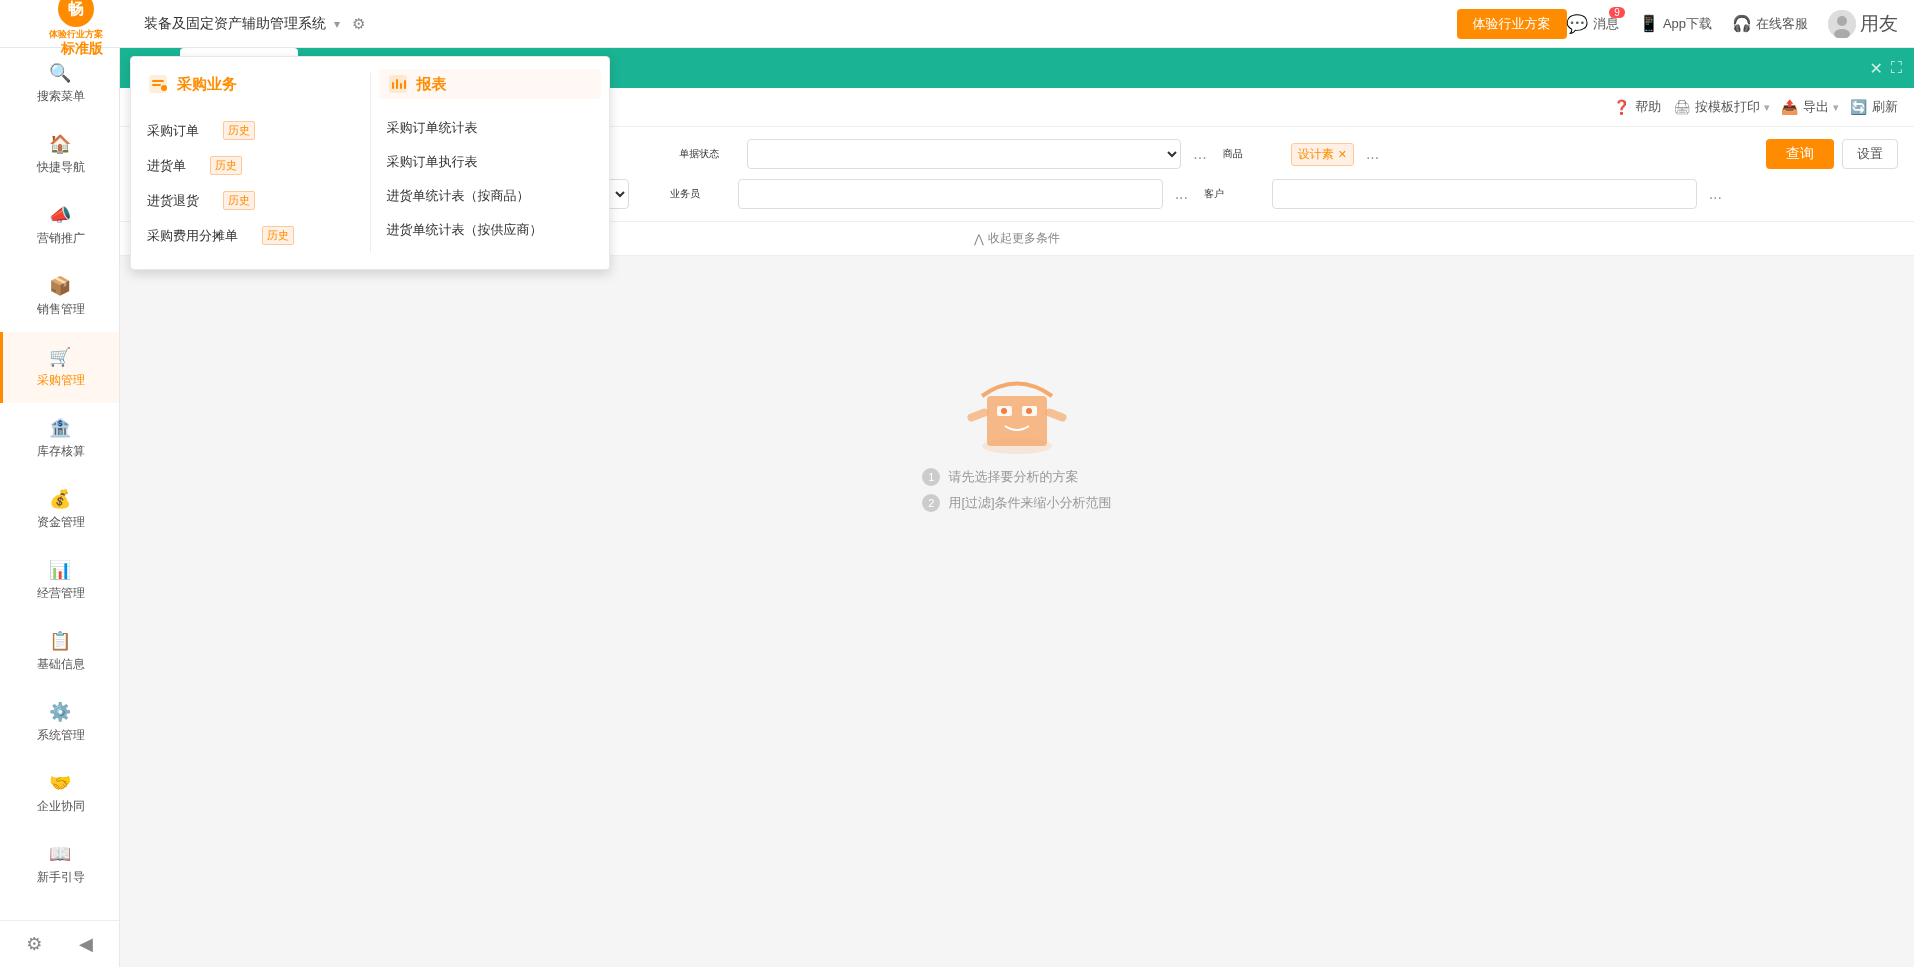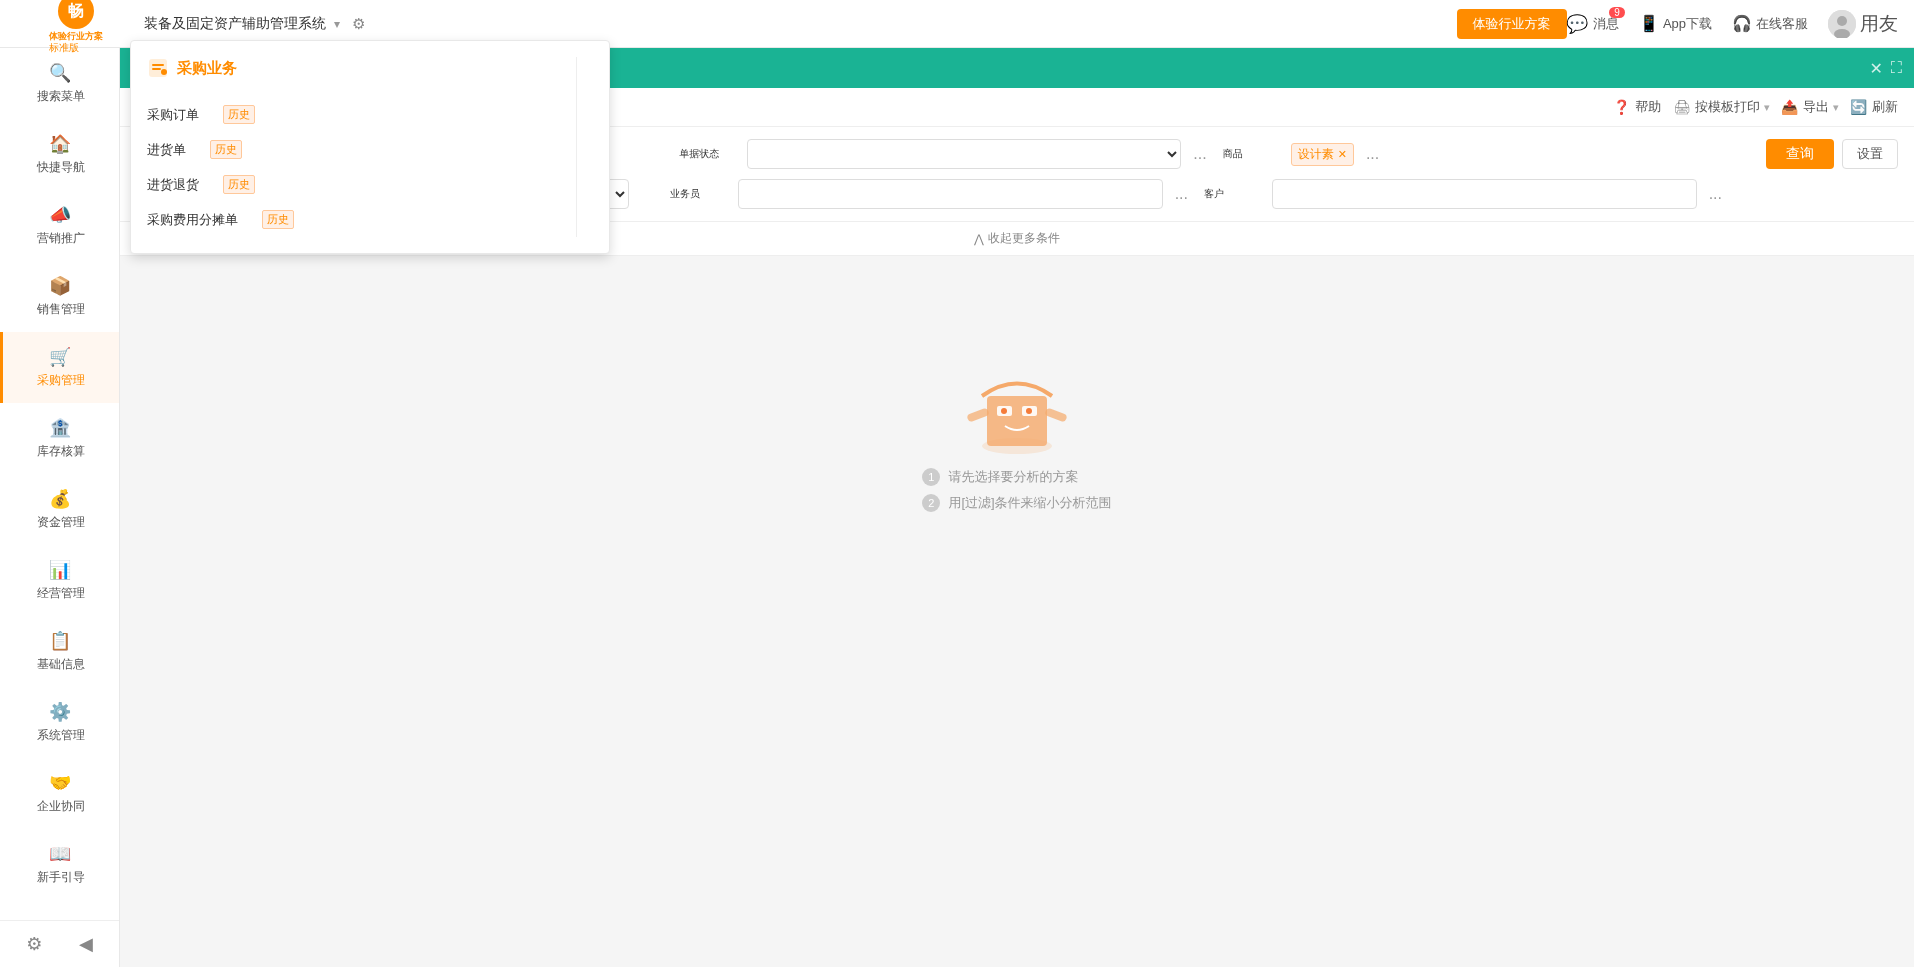--- a/index.html
+++ b/index.html
@@ -380,21 +380,21 @@
       color: #fff;
       font-size: 11px;
       display: flex;
       align-items: center;
       justify-content: center;
     }
 
     
     .dropdown-menu {
       position: absolute;
-      top: 40px;
+      top: 56px;
       left: 130px;
       width: 480px;
       background: #fff;
       border: 1px solid #e8e8e8;
       border-radius: 4px;
       box-shadow: 0 4px 12px rgba(0,0,0,0.15);
       z-index: 1000;
       display: flex;
       padding: 16px;
       gap: 0;
@@ -451,21 +451,21 @@
 <body>
 
 <div class="top-header">
   <div class="logo-area">
     <svg class="logo-icon" viewBox="0 0 36 36">
       <circle cx="18" cy="18" r="18" fill="#ff8c00"></circle>
       <text x="18" y="23" text-anchor="middle" fill="white" font-size="16" font-weight="bold">畅</text>
     </svg>
     <div style="font-size:10px;color:#ff8c00;margin-top:2px;line-height:1.2;">
       <div style="font-size:9px;color:#ff8c00;font-weight:bold;">体验行业方案</div>
-      <div style="font-size:10px;color:#ff8c00;text-align:left;">标准版</div>
+      <div style="font-size:14px;color:#ff8c00;text-align:right;font-weight:bold;">标准版</div>
     </div>
   </div>
 
   <div class="system-title">
     <span style="font-size:14px;color:#333;">装备及固定资产辅助管理系统</span>
     <span class="dropdown-arrow">▾</span>
     <span style="margin-left:4px;color:#888;font-size:15px;">⚙</span>
   </div>
 
   <button class="industry-btn">体验行业方案</button>
@@ -718,13 +718,34 @@
       <span class="history-badge">历史</span>
     </div>
     <div class="dropdown-item">
       <span>采购费用分摊单</span>
       <span class="history-badge">历史</span>
     </div>
   </div>
 
   <div class="dropdown-divider"></div>
 
+  <div class="dropdown-col right-col">
+    <div class="dropdown-col-title">
+      <svg class="col-icon" viewBox="0 0 22 22">
+        <rect x="2" y="2" width="18" height="18" rx="3" fill="#ff8c00" opacity="0.15"></rect>
+        <path d="M6,15 L6,10 M10,15 L10,7 M14,15 L14,11 M18,15 L18,8" stroke="#ff8c00" stroke-width="2" stroke-linecap="round"></path>
+      </svg>
+      <span>报表</span>
+    </div>
+    <div class="dropdown-item">
+      <span>采购订单统计表</span>
+    </div>
+    <div class="dropdown-item">
+      <span>采购订单执行表</span>
+    </div>
+    <div class="dropdown-item">
+      <span>进货单统计表（按商品）</span>
+    </div>
+    <div class="dropdown-item">
+      <span>进货单统计表（按供应商）</span>
+    </div>
+  </div>
 </div>
 
 </body></html>

